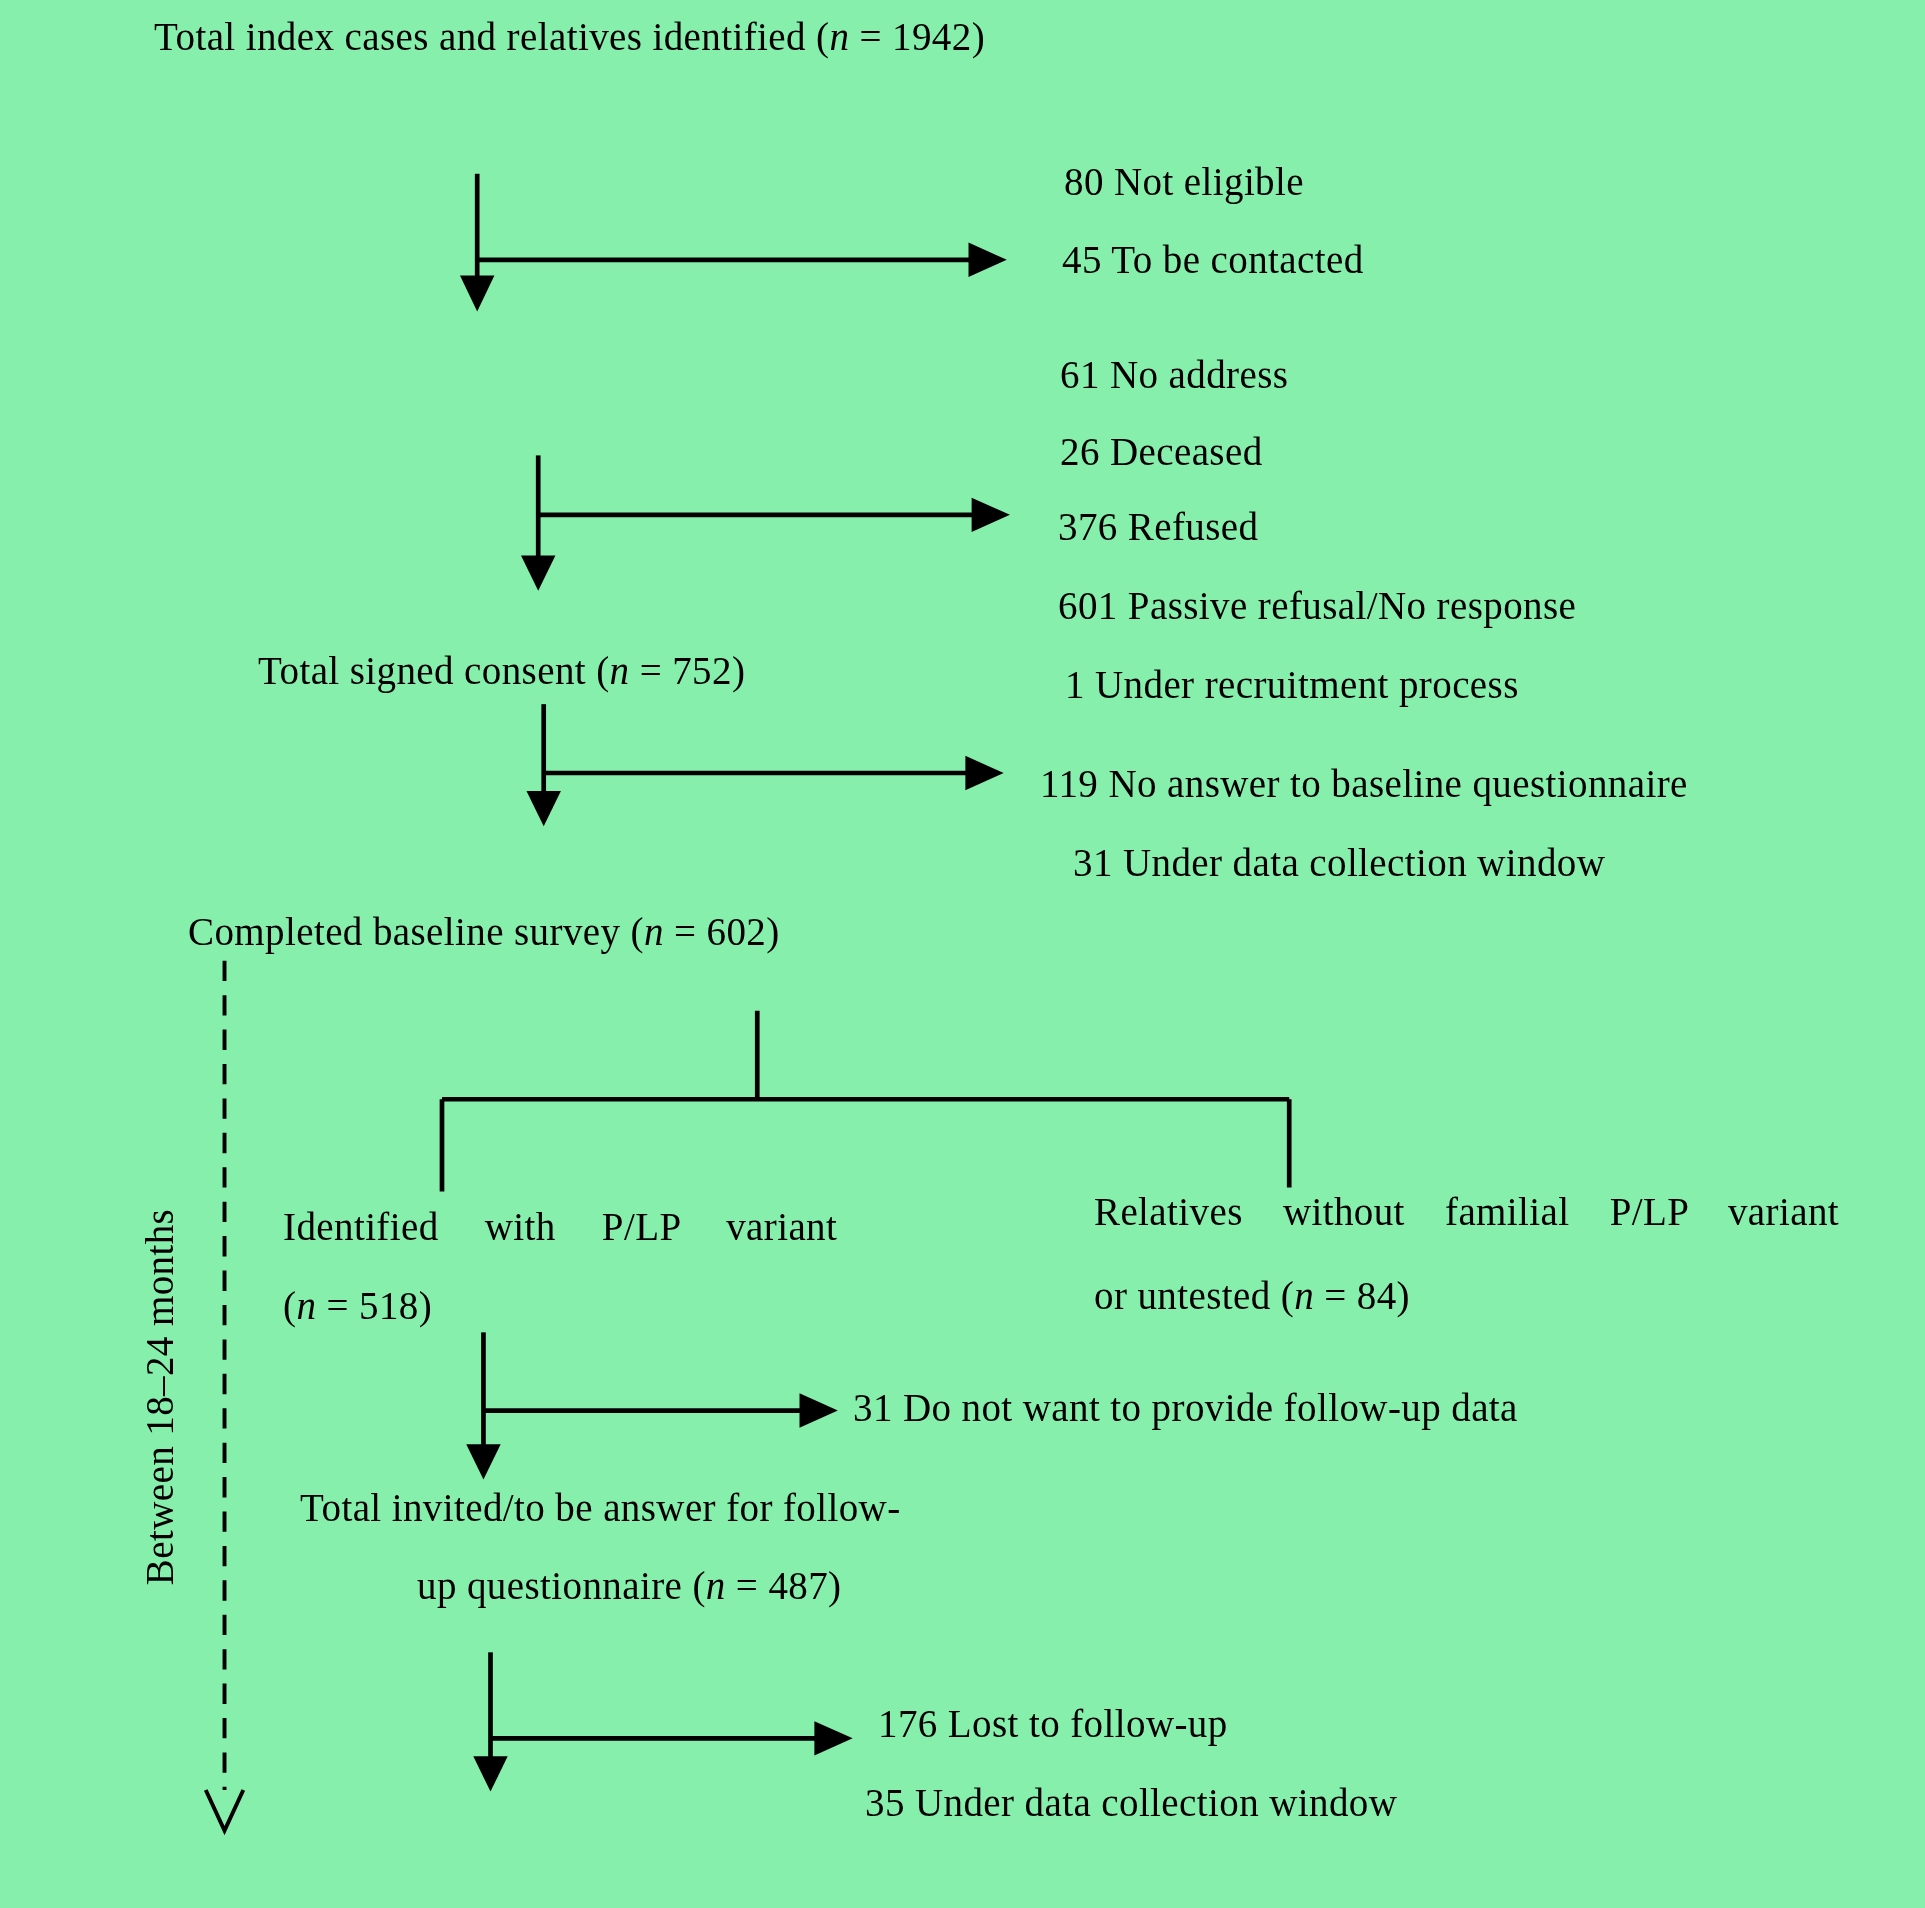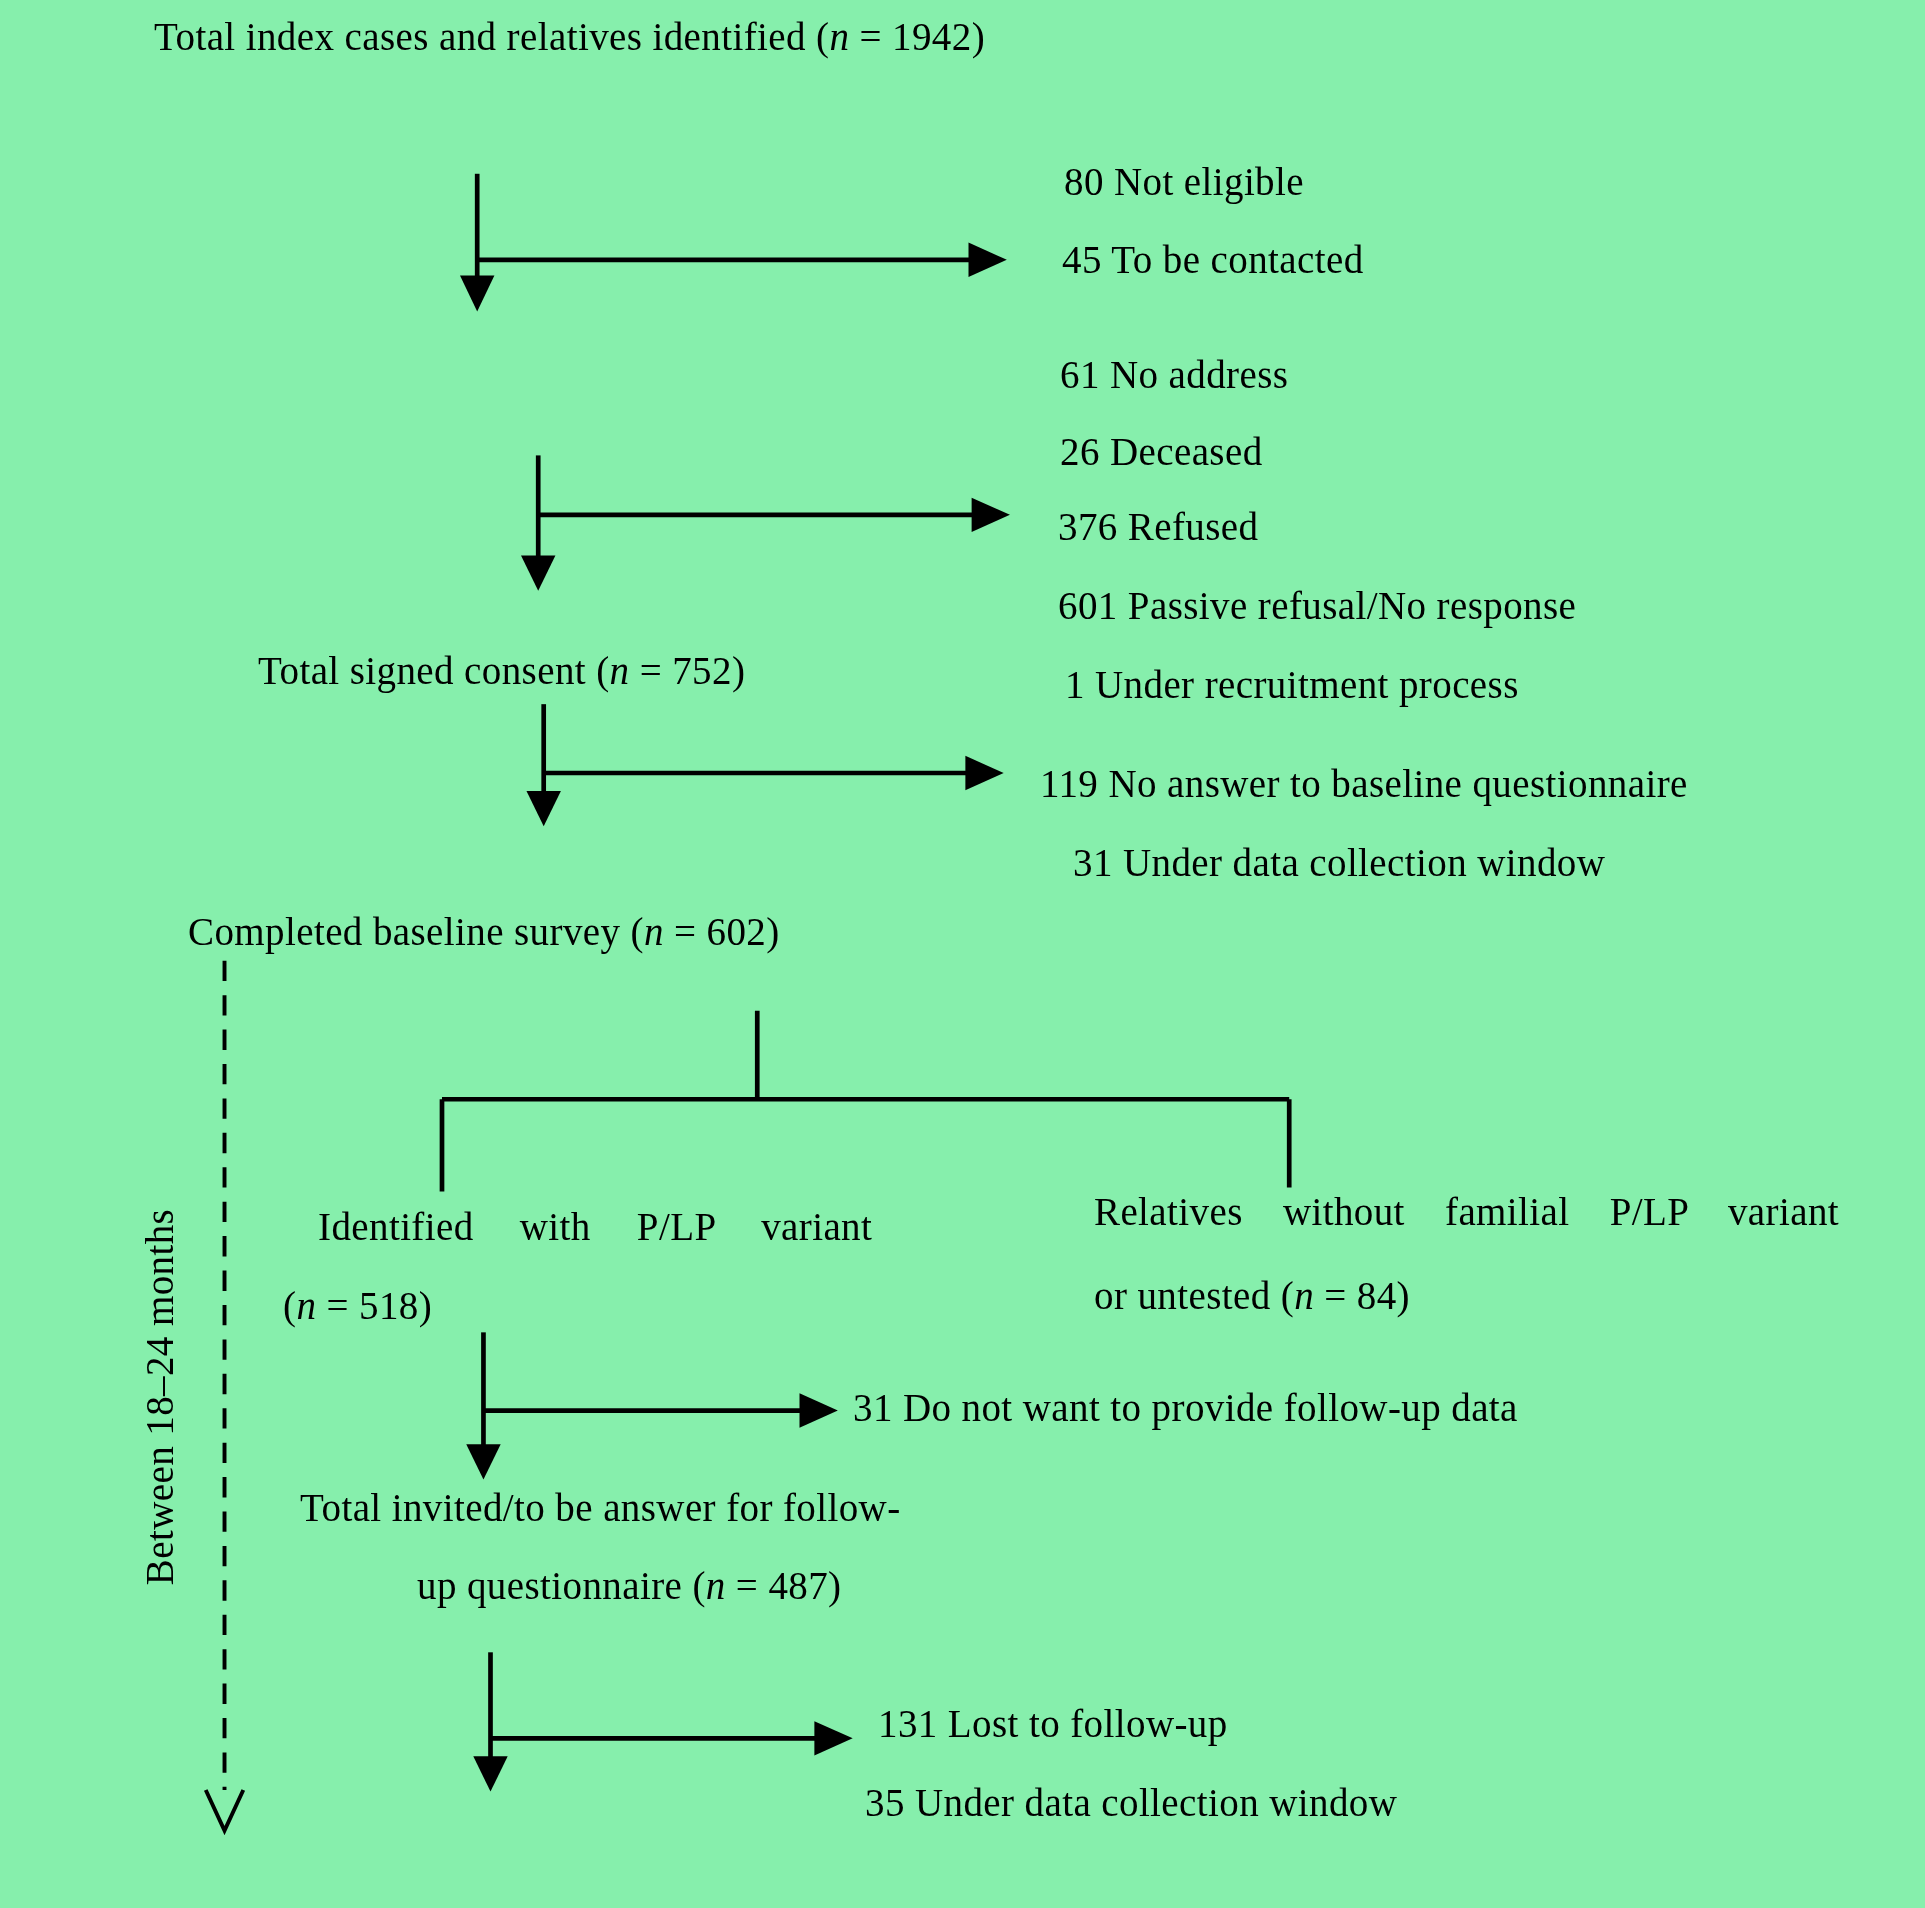--- a/index.html
+++ b/index.html
@@ -41,21 +41,21 @@
   }
   .t {
     position: absolute;
     transform: translateY(-50%);
     white-space: nowrap;
     font-size: 39px;
     line-height: 1.1;
     letter-spacing: 0.4px;
   }
   .t i { font-style: italic; }
-  .justify-wide { word-spacing: 36px; margin-left: 35px; }
+  .justify-wide { word-spacing: 36px; }
   .justify-mid  { word-spacing: 30px; }
   .side-label {
     position: absolute;
     left: 159px;
     top: 1397px;
     transform: translate(-50%, -50%) rotate(-90deg);
     white-space: nowrap;
     font-size: 39px;
     letter-spacing: 0.4px;
   }
@@ -143,20 +143,20 @@
   <div class="t" style="left:283px; top:1306px">(<i>n</i> = 518)</div>
 
   <div class="t justify-mid" style="left:1094px; top:1212px">Relatives without familial P/LP variant</div>
   <div class="t" style="left:1094px; top:1296px">or untested (<i>n</i> = 84)</div>
 
   <div class="t" style="left:853px; top:1408px">31 Do not want to provide follow-up data</div>
 
   <div class="t" style="left:300px; top:1508px">Total invited/to be answer for follow-</div>
   <div class="t" style="left:417px; top:1586px">up questionnaire (<i>n</i> = 487)</div>
 
-  <div class="t" style="left:878px; top:1724px">131 Lost to follow-up</div>
+  <div class="t" style="left:878px; top:1724px">176 Lost to follow-up</div>
   <div class="t" style="left:865px; top:1803px">35 Under data collection window</div>
 
 
   <div class="side-label">Between 18–24 months</div>
 
 </div>
 
 
 </body></html>

